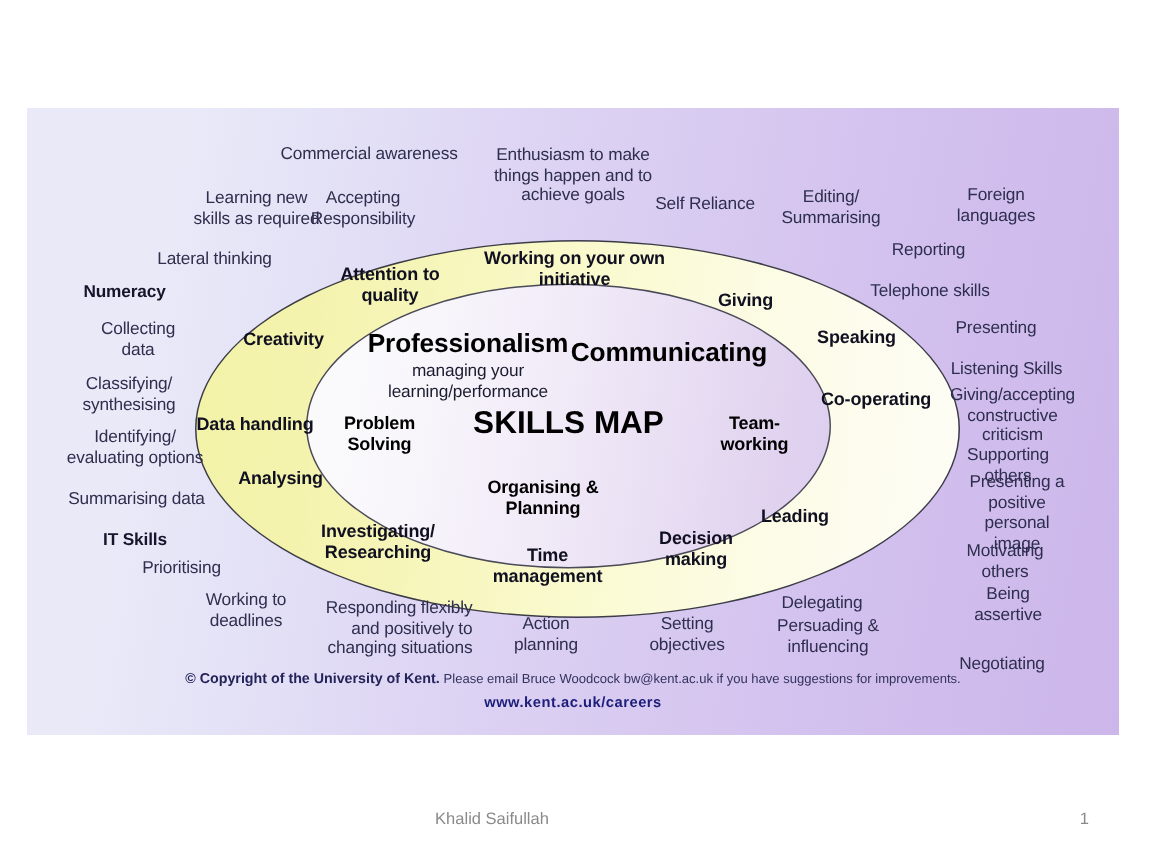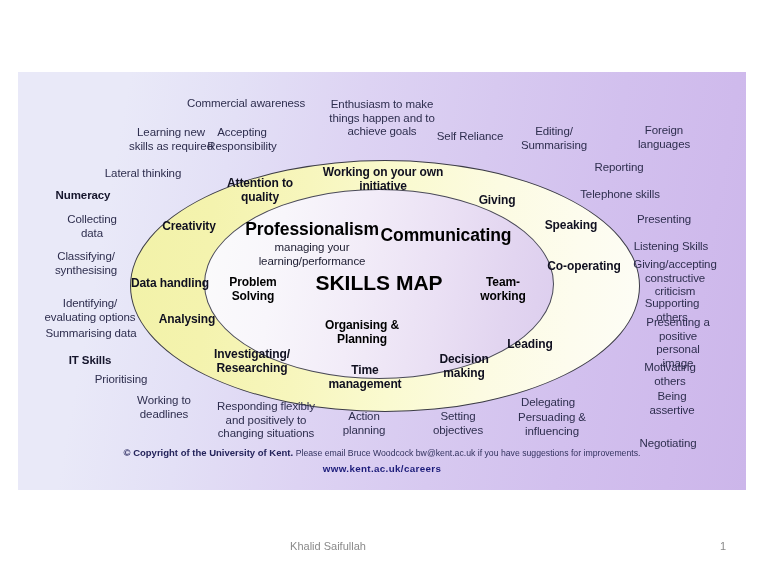--- a/index.html
+++ b/index.html
@@ -183,33 +183,33 @@
     <div class="lbl outer-label" style="left:602px;top:123px;">Telephone skills</div>
     <div class="lbl outer-label bold" style="left:65px;top:124px;">Numeracy</div>
     <div class="lbl outer-label" style="left:646px;top:148px;">Presenting</div>
     <div class="lbl outer-label" style="left:74px;top:155px;">Collecting
 data</div>
     <div class="lbl outer-label" style="left:653px;top:175px;">Listening Skills</div>
     <div class="lbl outer-label" style="left:68px;top:192px;">Classifying/
 synthesising</div>
     <div class="lbl outer-label" style="left:657px;top:206px;">Giving/accepting
 constructive criticism</div>
-    <div class="lbl outer-label" style="left:72px;top:227px;margin-top:12px;">Identifying/
+    <div class="lbl outer-label" style="left:72px;top:227px;">Identifying/
 evaluating options</div>
     <div class="lbl outer-label" style="left:654px;top:239px;">Supporting others</div>
     <div class="lbl outer-label" style="left:73px;top:262px;">Summarising data</div>
     <div class="lbl outer-label" style="left:660px;top:271px;">Presenting a positive
 personal image</div>
     <div class="lbl outer-label bold" style="left:72px;top:289px;">IT Skills</div>
     <div class="lbl outer-label" style="left:652px;top:303px;">Motivating others</div>
     <div class="lbl outer-label" style="left:103px;top:308px;">Prioritising</div>
     <div class="lbl outer-label" style="left:654px;top:332px;">Being assertive</div>
     <div class="lbl outer-label" style="left:146px;top:336px;">Working to
 deadlines</div>
-    <div class="lbl outer-label" style="left:248px;top:348px;">Responding flexibly
+    <div class="lbl outer-label" style="left:248px;top:348px;text-align:right;">Responding flexibly
 and positively to
 changing situations</div>
     <div class="lbl outer-label" style="left:346px;top:352px;">Action
 planning</div>
     <div class="lbl outer-label" style="left:440px;top:352px;">Setting
 objectives</div>
     <div class="lbl outer-label" style="left:530px;top:331px;">Delegating</div>
     <div class="lbl outer-label" style="left:534px;top:353px;">Persuading &amp;
 influencing</div>
     <div class="lbl outer-label" style="left:650px;top:372px;">Negotiating</div>

